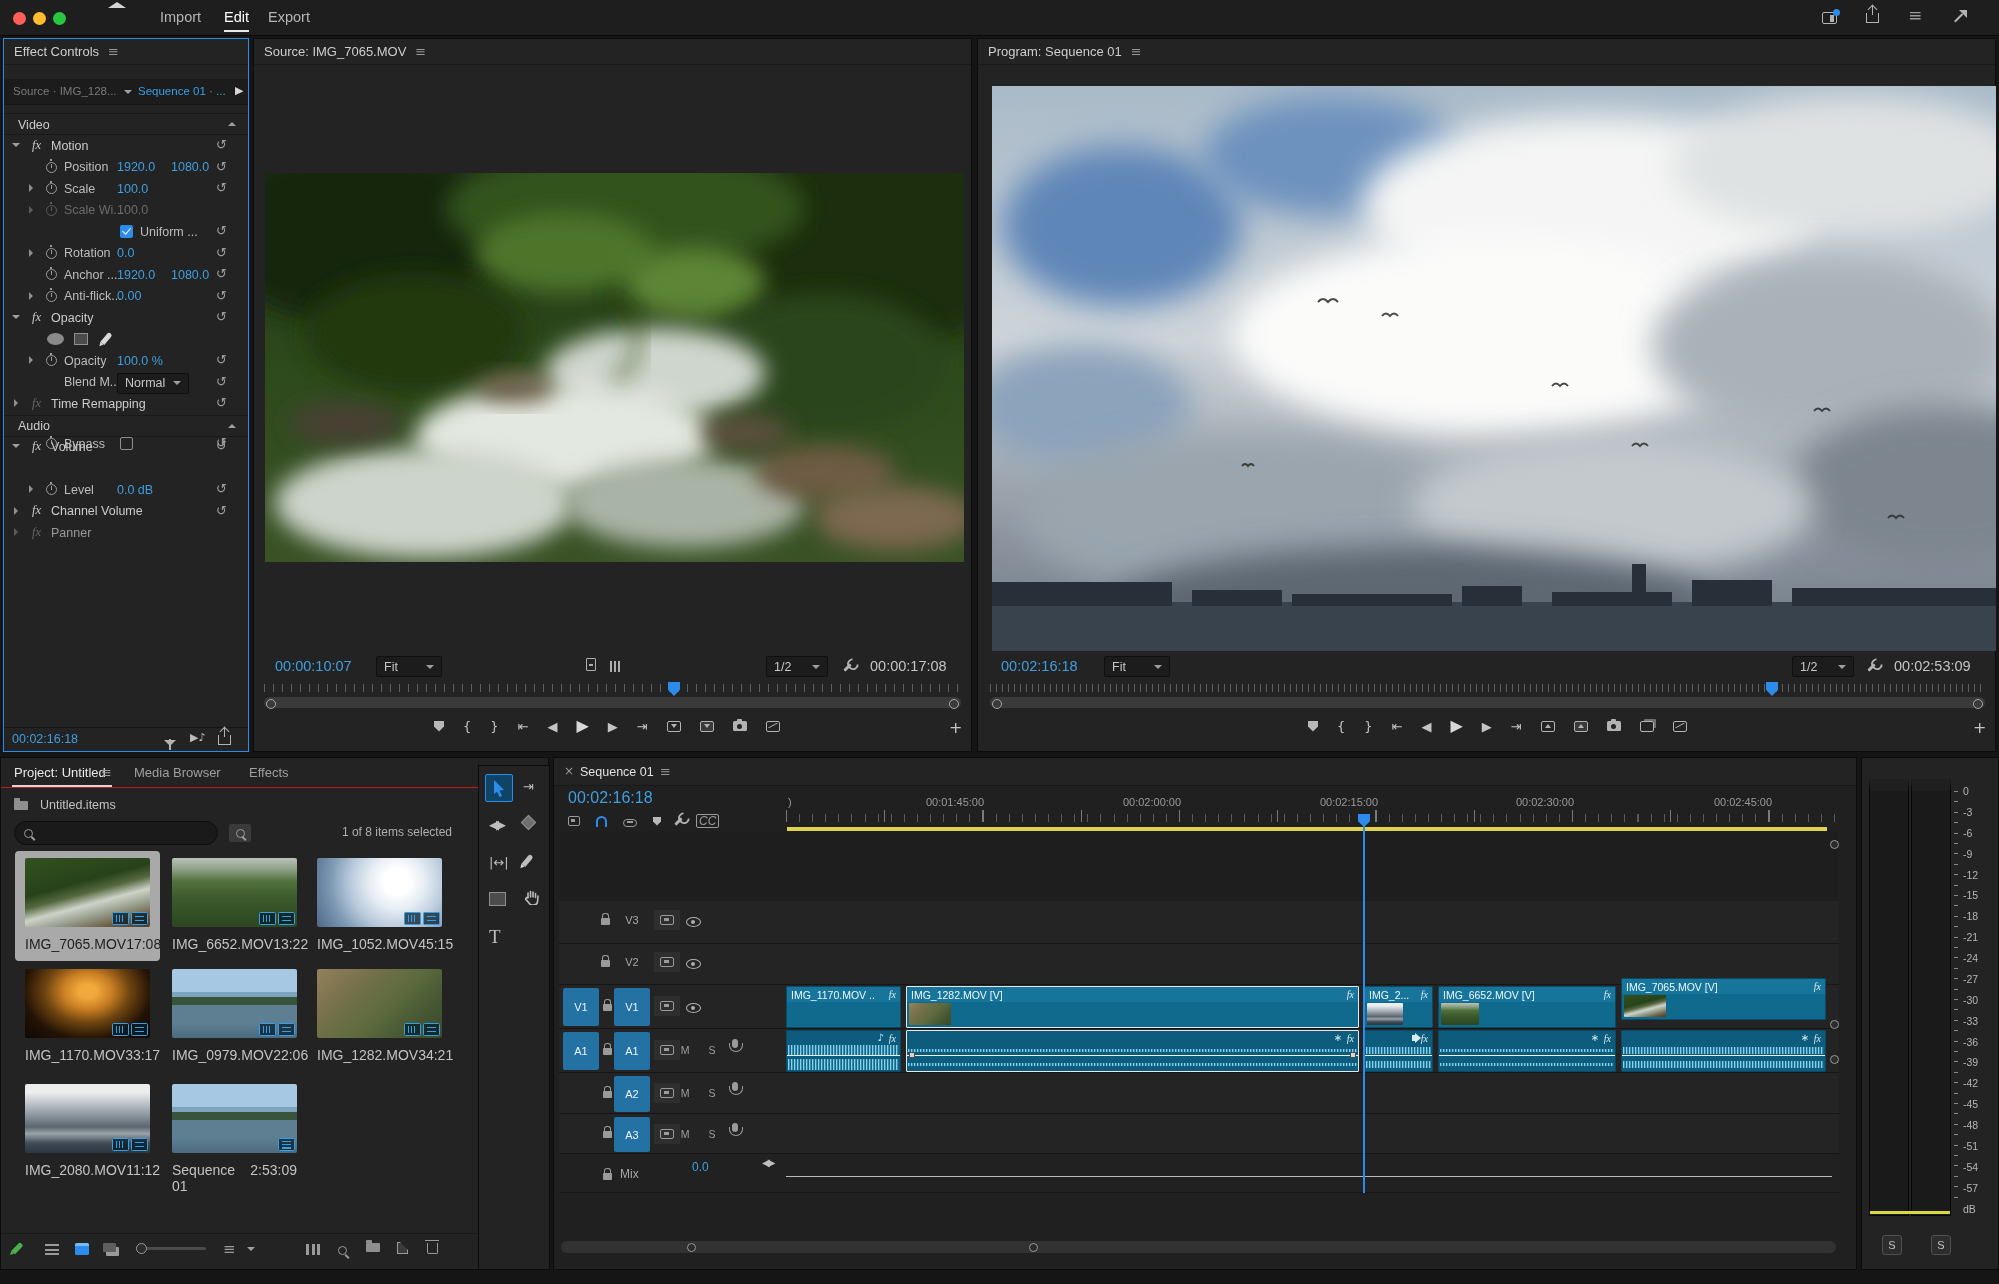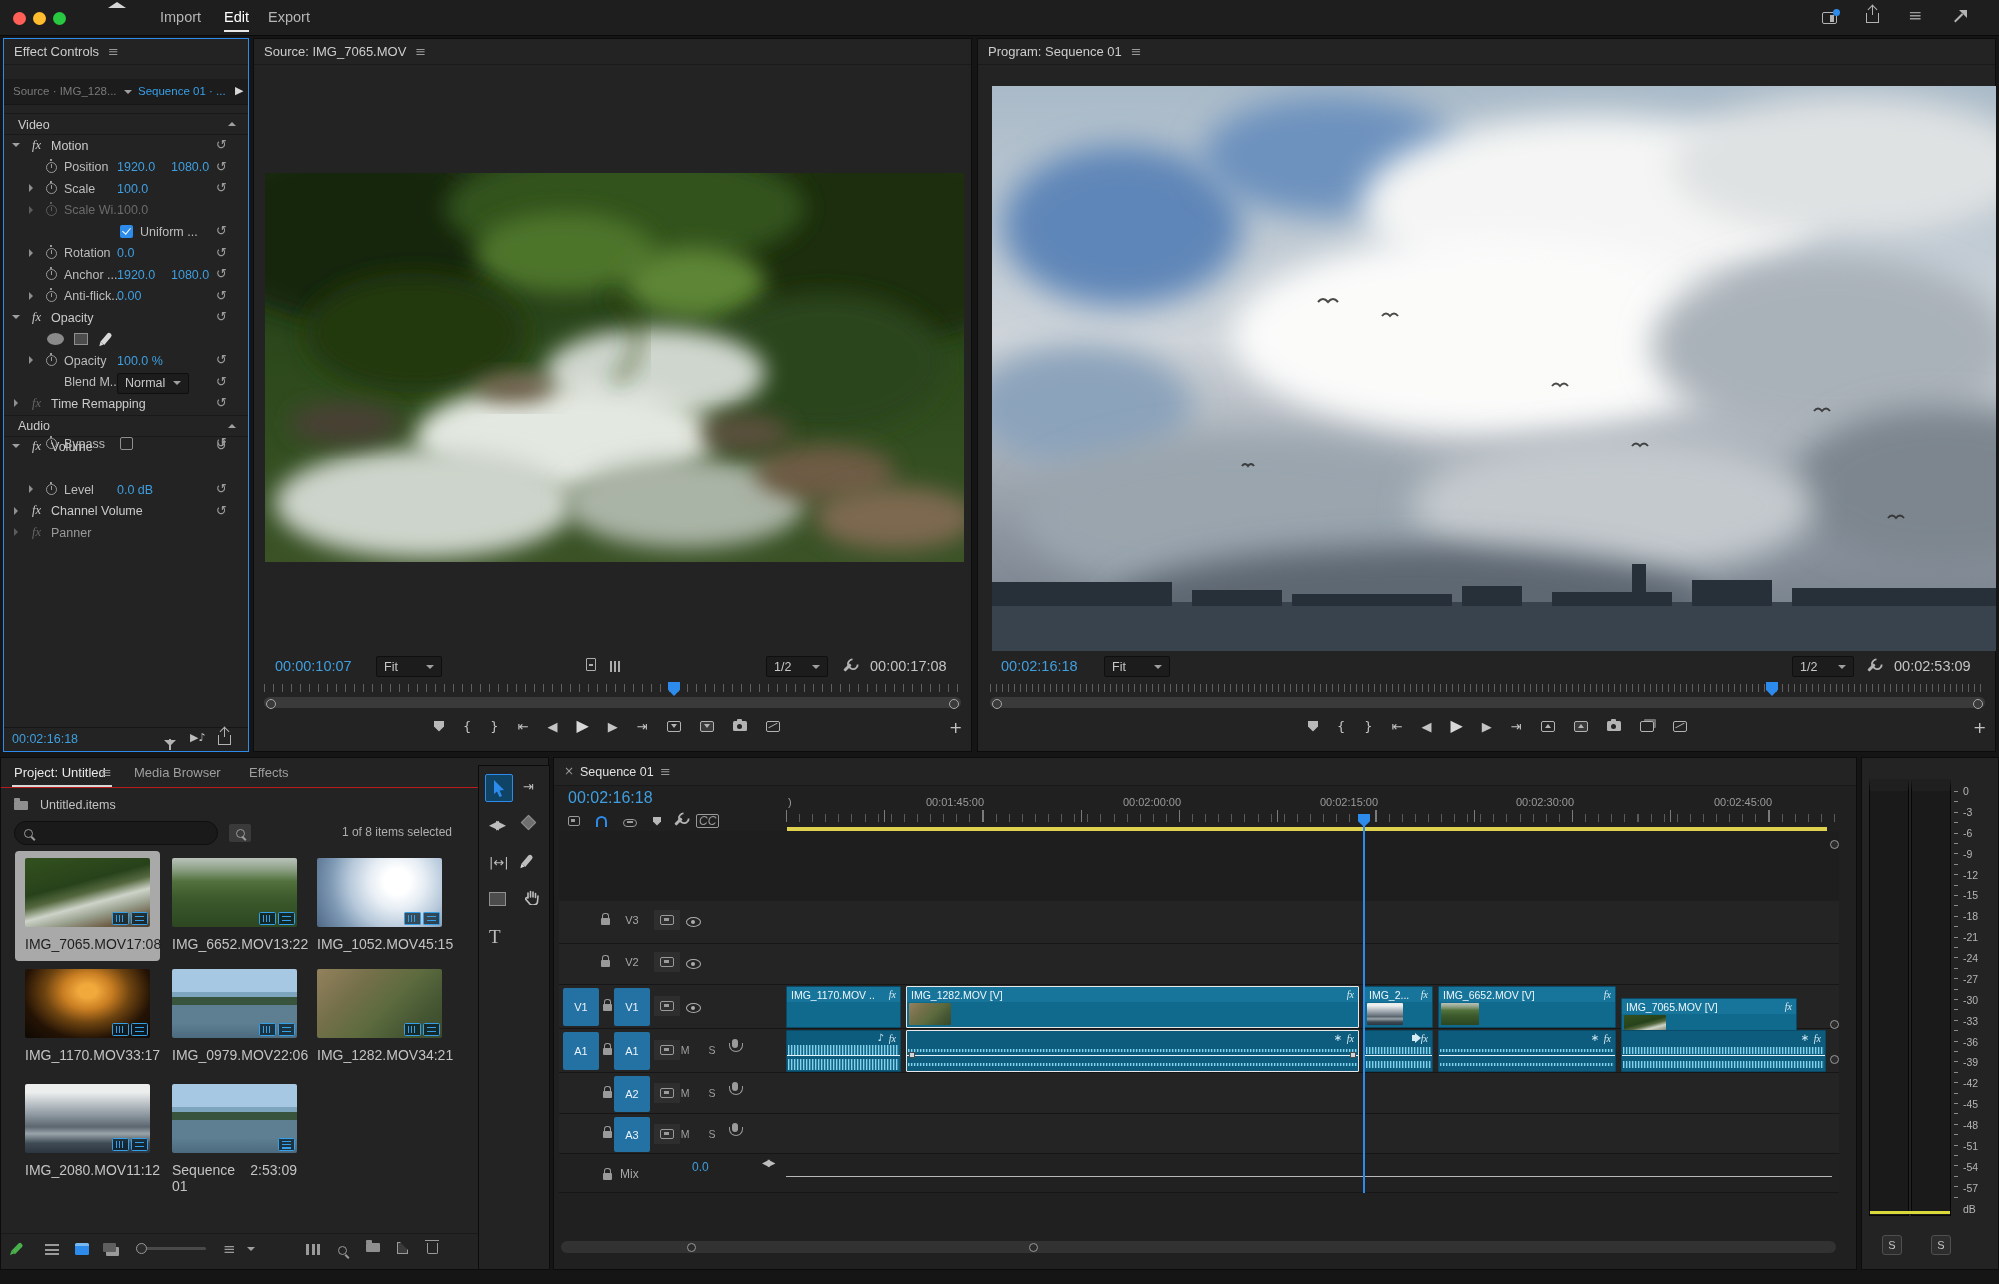--- a/index.html
+++ b/index.html
@@ -745,21 +745,21 @@
         </div>
       <div class="cthumb th-clouds" style="width:36px"></div>
     </div>
     <div class="vclip" style="left:884px;top:228px;width:178px">
       <div class="ttl">
           <span>IMG_6652.MOV [V]</span>
           <span class="fxb">fx</span>
         </div>
       <div class="cthumb th-hills" style="width:38px"></div>
     </div>
-    <div class="vclip" style="left:1067px;top:240px;width:176px">
+    <div class="vclip" style="left:1067px;top:220px;width:205px">
       <div class="ttl">
           <span>IMG_7065.MOV [V]</span>
           <span class="fxb">fx</span>
         </div>
       <div class="cthumb th-river"></div>
     </div>
 
     <div class="aclip" style="left:232px;top:272px;width:115px">
       <span class="aico">
           <span class="glyph" style="font-size:10px;color:#d5ecf7">♪</span>

